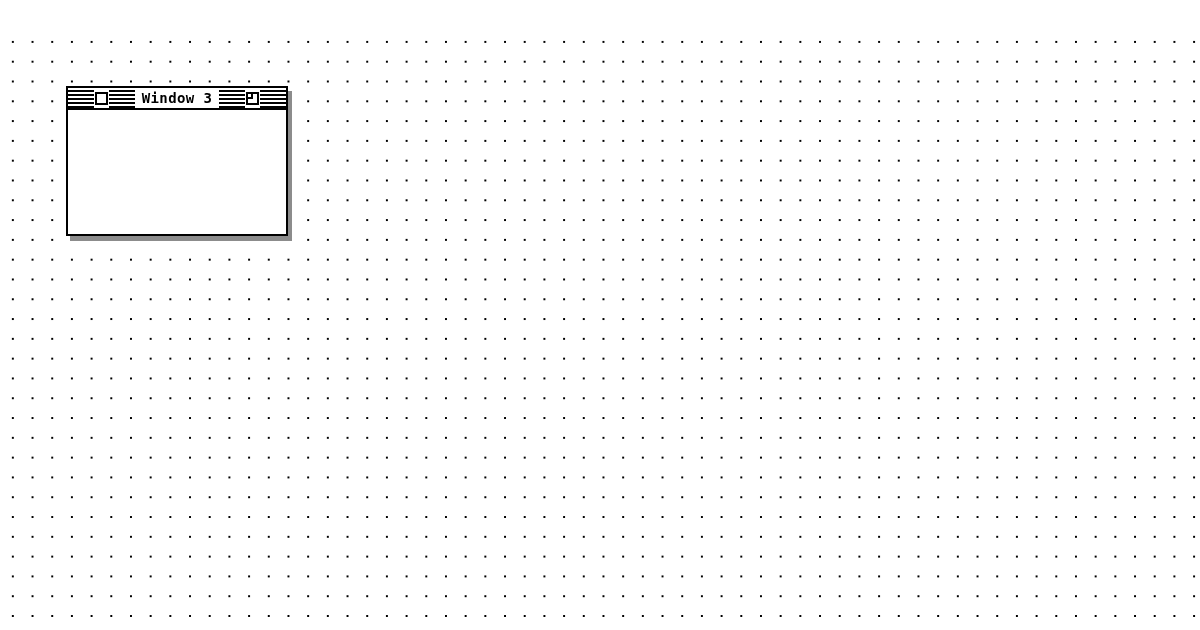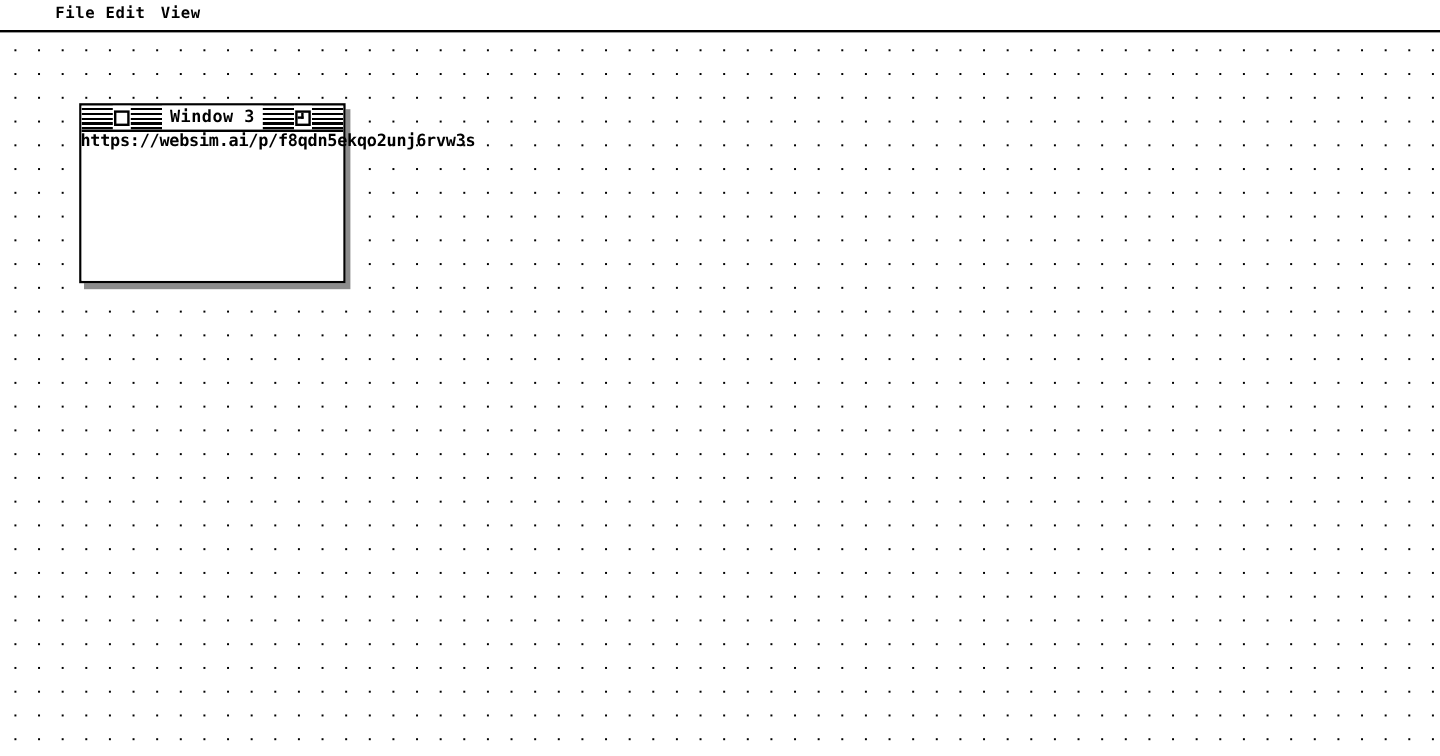--- a/index.html
+++ b/index.html
@@ -185,40 +185,32 @@
     -webkit-font-smoothing: none;
   }
 </style>
 </head>
 <body>
 
 <div id="desktop">
 
   <div id="desktop-pattern"></div>
 
-  <div id="menubar">
-    <div class="menu-item" id="menu-file">File</div>
-    <div class="menu-item" id="menu-edit">Edit</div>
-    <div class="menu-item" id="menu-view">View</div>
-  </div>
 
   <div id="window-1">
     <div id="window-shadow"></div>
     <div id="window-frame">
 
       <div id="title-bar">
         <div class="stripes"></div>
         <div id="close-box"></div>
         <div class="stripes"></div>
         <div id="window-title">Window 3</div>
         <div class="stripes"></div>
         <div id="zoom-box"></div>
         <div class="stripes"></div>
       </div>
 
-      <div id="window-content">
-        <div id="window-url">https://websim.ai/p/f8qdn5ekqo2unj6rvw3s</div>
-      </div>
 
     </div>
   </div>
 
 </div>
 
 </body></html>

